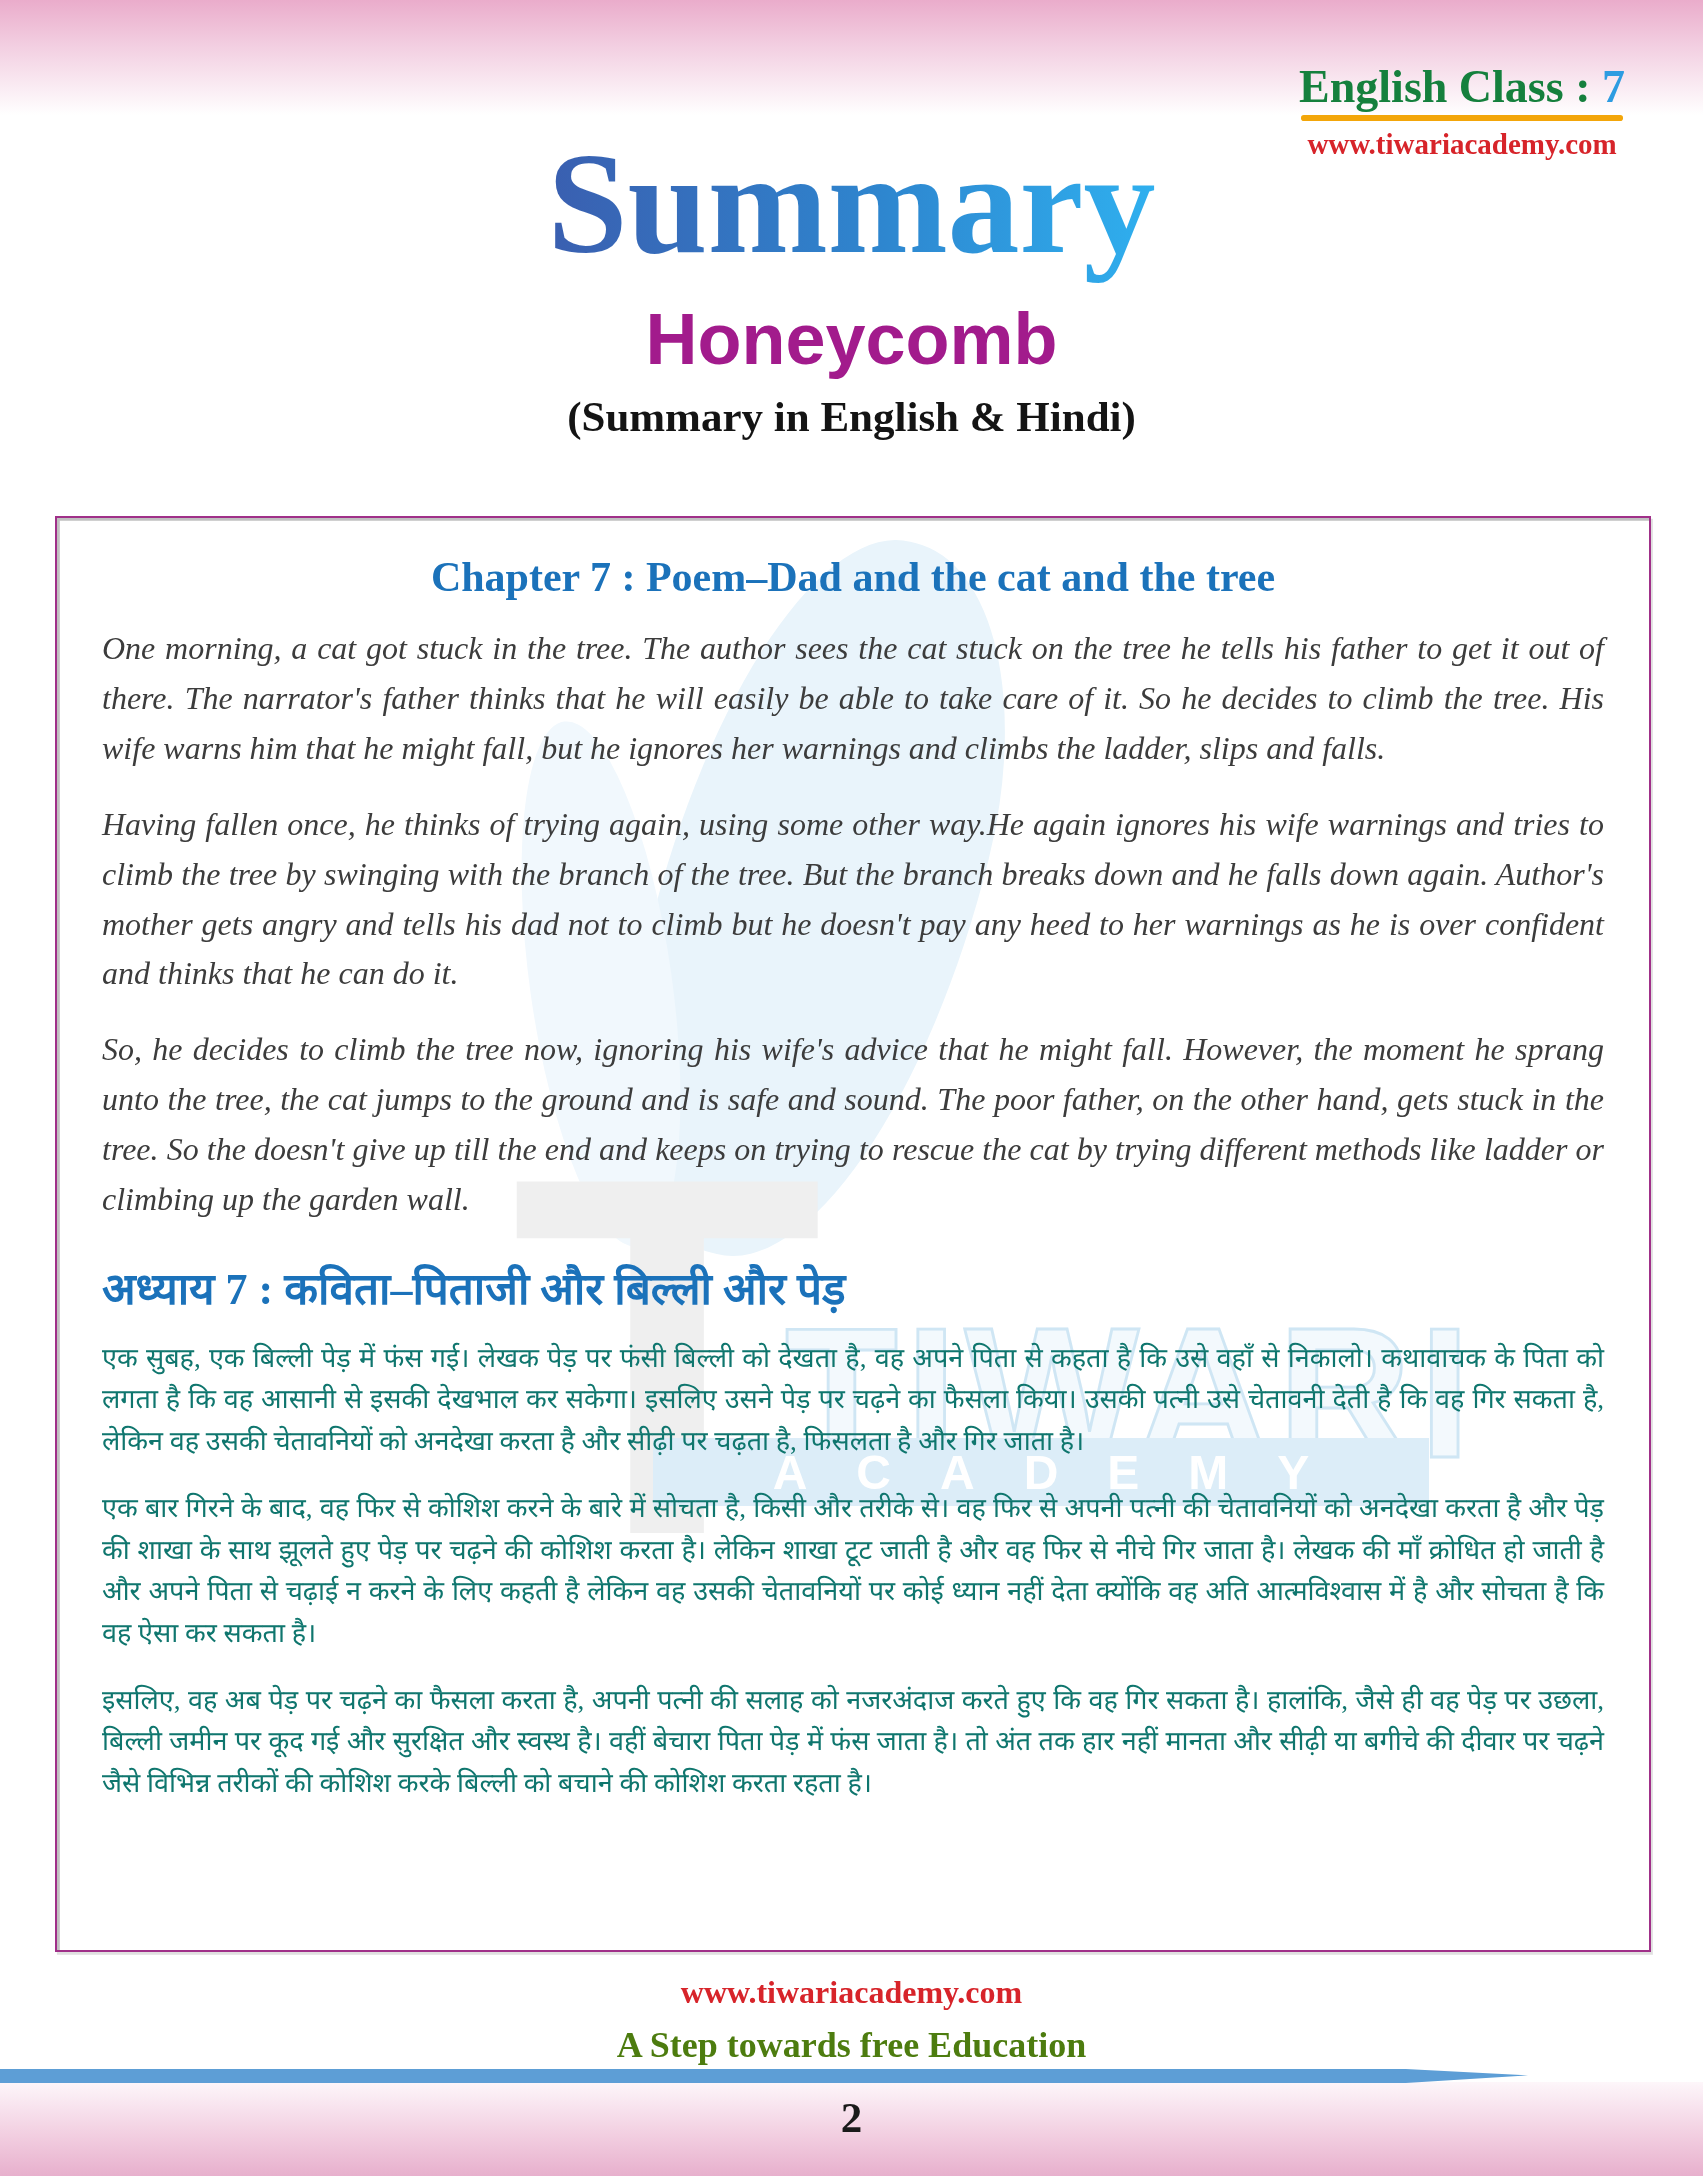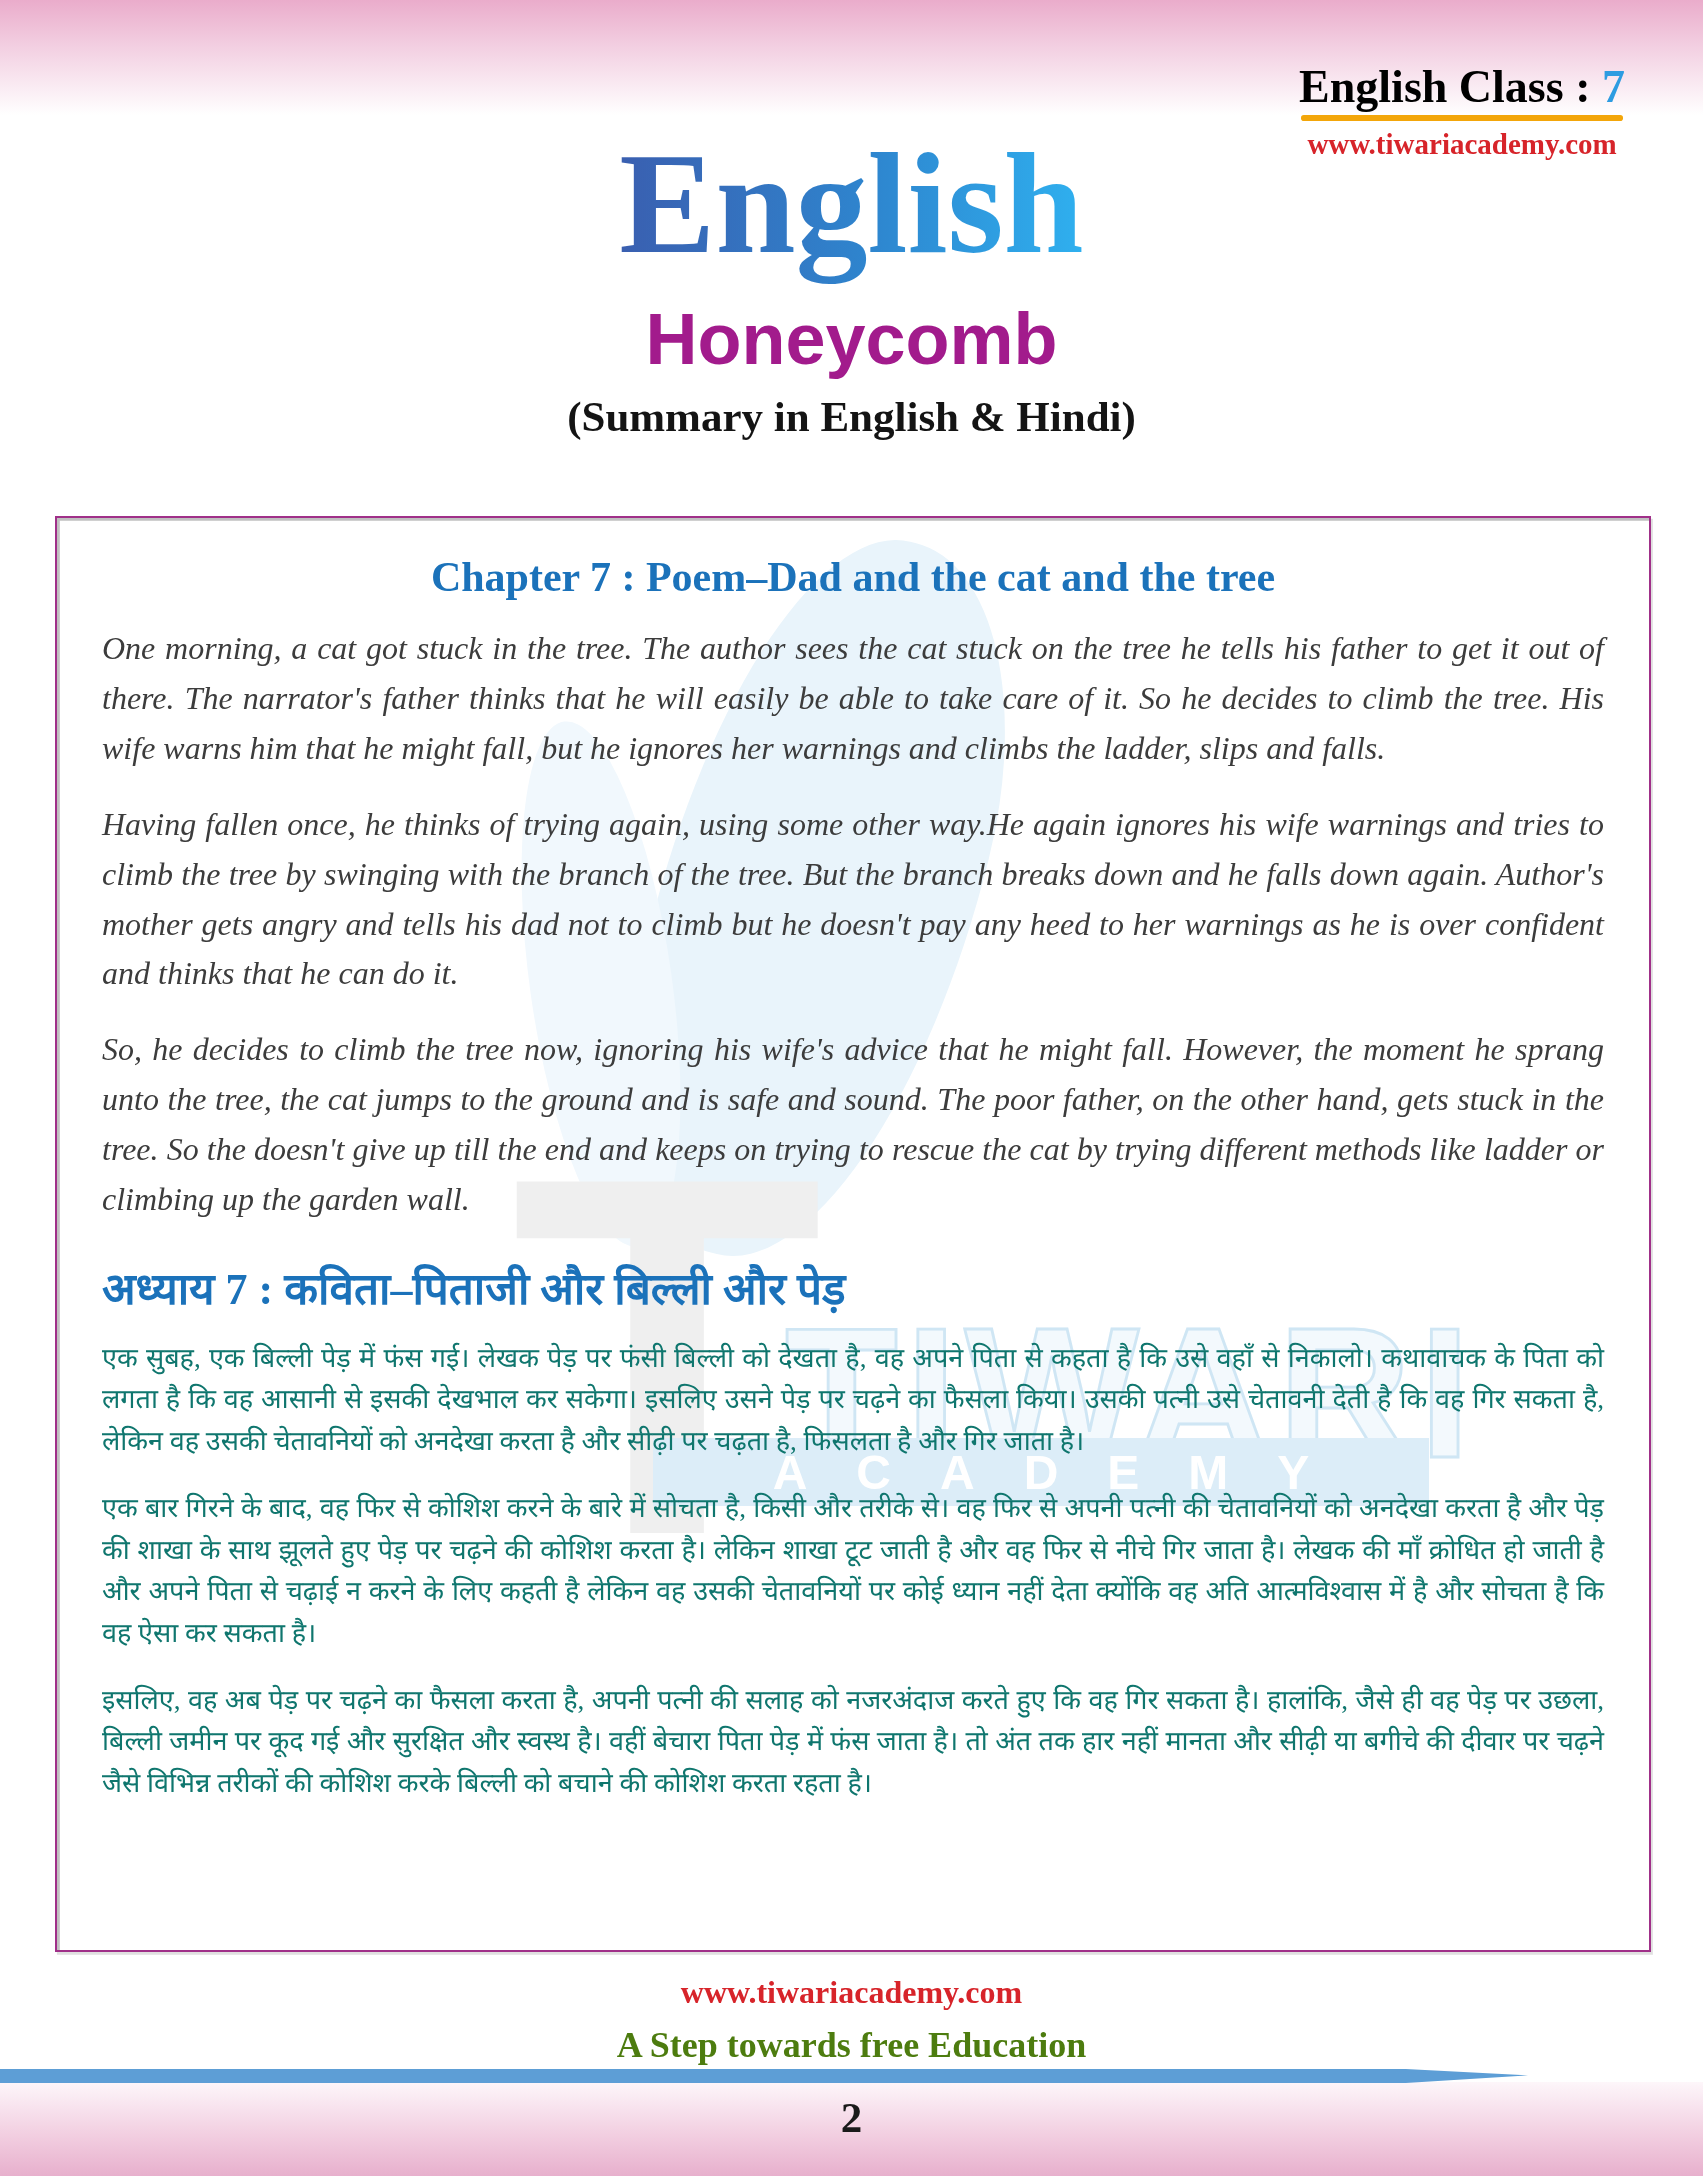--- a/index.html
+++ b/index.html
@@ -40,21 +40,21 @@
     left:653px; top:1438px; width:776px; height:68px; background:#dcedf8;
     display:flex; align-items:center; justify-content:center;
   }
   .wm-academy span {
     font-family:"Liberation Sans", sans-serif; font-size:48px; font-weight:bold;
     color:#ffffff; letter-spacing:49px; text-indent:49px; white-space:nowrap;
   }
   
   .hdr { position:absolute; top:62px; right:78px; text-align:center; z-index:2; }
   .hdr-title { font-size:46px; font-weight:bold; line-height:1.1; white-space:nowrap; }
-  .hdr-title .t1 { color:#000000; }
+  .hdr-title .t1 { color:#15803d; }
   .hdr-title .t2 { color:#2d9ce1; }
   .hdr-rule { height:5.7px; background:#f3a60a; border-radius:2.8px; margin:2.8px 1.9px 6.6px; }
   .hdr-url { color:#d7242a; font-size:29px; font-weight:bold; }
   
   .title-block { position:absolute; top:121px; left:0; width:100%; text-align:center; z-index:2; }
   .title-english {
     display:inline-block; font-size:144px; font-weight:bold; line-height:1.15;
     color:#2e86cf;
   }
   @supports ((-webkit-background-clip:text) or (background-clip:text)) {
@@ -125,21 +125,21 @@
   <div class="hdr">
     <div class="hdr-title">
       <span class="t1">English Class :</span>
       <span class="t2">7</span>
     </div>
     <div class="hdr-rule"></div>
     <div class="hdr-url">www.tiwariacademy.com</div>
   </div>
 
   <div class="title-block">
-    <div><span class="title-english">English</span></div>
+    <div><span class="title-english">Summary</span></div>
     <div class="title-honeycomb">Honeycomb</div>
     <div class="title-sub">(Summary in English &amp; Hindi)</div>
   </div>
 
   <div class="box">
     <div class="chapter-heading">Chapter 7 : Poem–Dad and the cat and the tree</div>
 
     <p class="para-en">One morning, a cat got stuck in the tree. The author sees the cat stuck on the tree he tells his father to get it out of there. The narrator's father thinks that he will easily be able to take care of it. So he decides to climb the tree. His wife warns him that he might fall, but he ignores her warnings and climbs the ladder, slips and falls.</p>
     <p class="para-en">Having fallen once, he thinks of trying again, using some other way.He again ignores his wife warnings and tries to climb the tree by swinging with the branch of the tree. But the branch breaks down and he falls down again. Author's mother gets angry and tells his dad not to climb but he doesn't pay any heed to her warnings as he is over confident and thinks that he can do it.</p>
     <p class="para-en">So, he decides to climb the tree now, ignoring his wife's advice that he might fall. However, the moment he sprang unto the tree, the cat jumps to the ground and is safe and sound. The poor father, on the other hand, gets stuck in the tree. So the doesn't give up till the end and keeps on trying to rescue the cat by trying different methods like ladder or climbing up the garden wall.</p>

